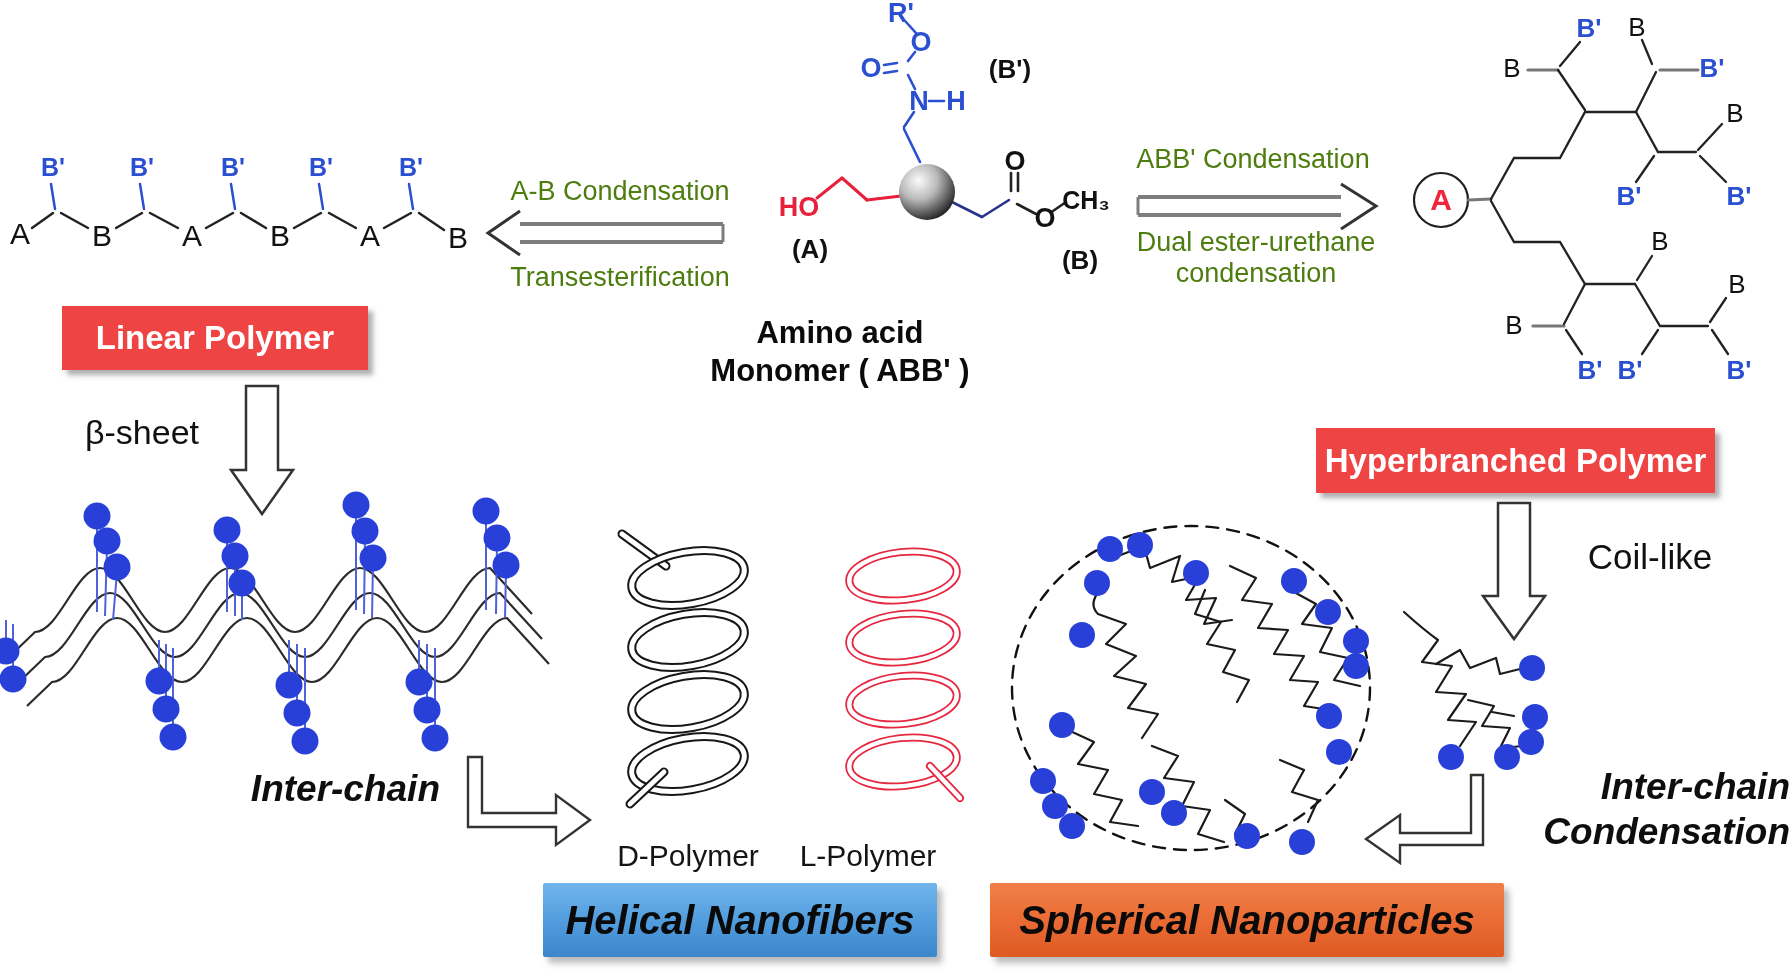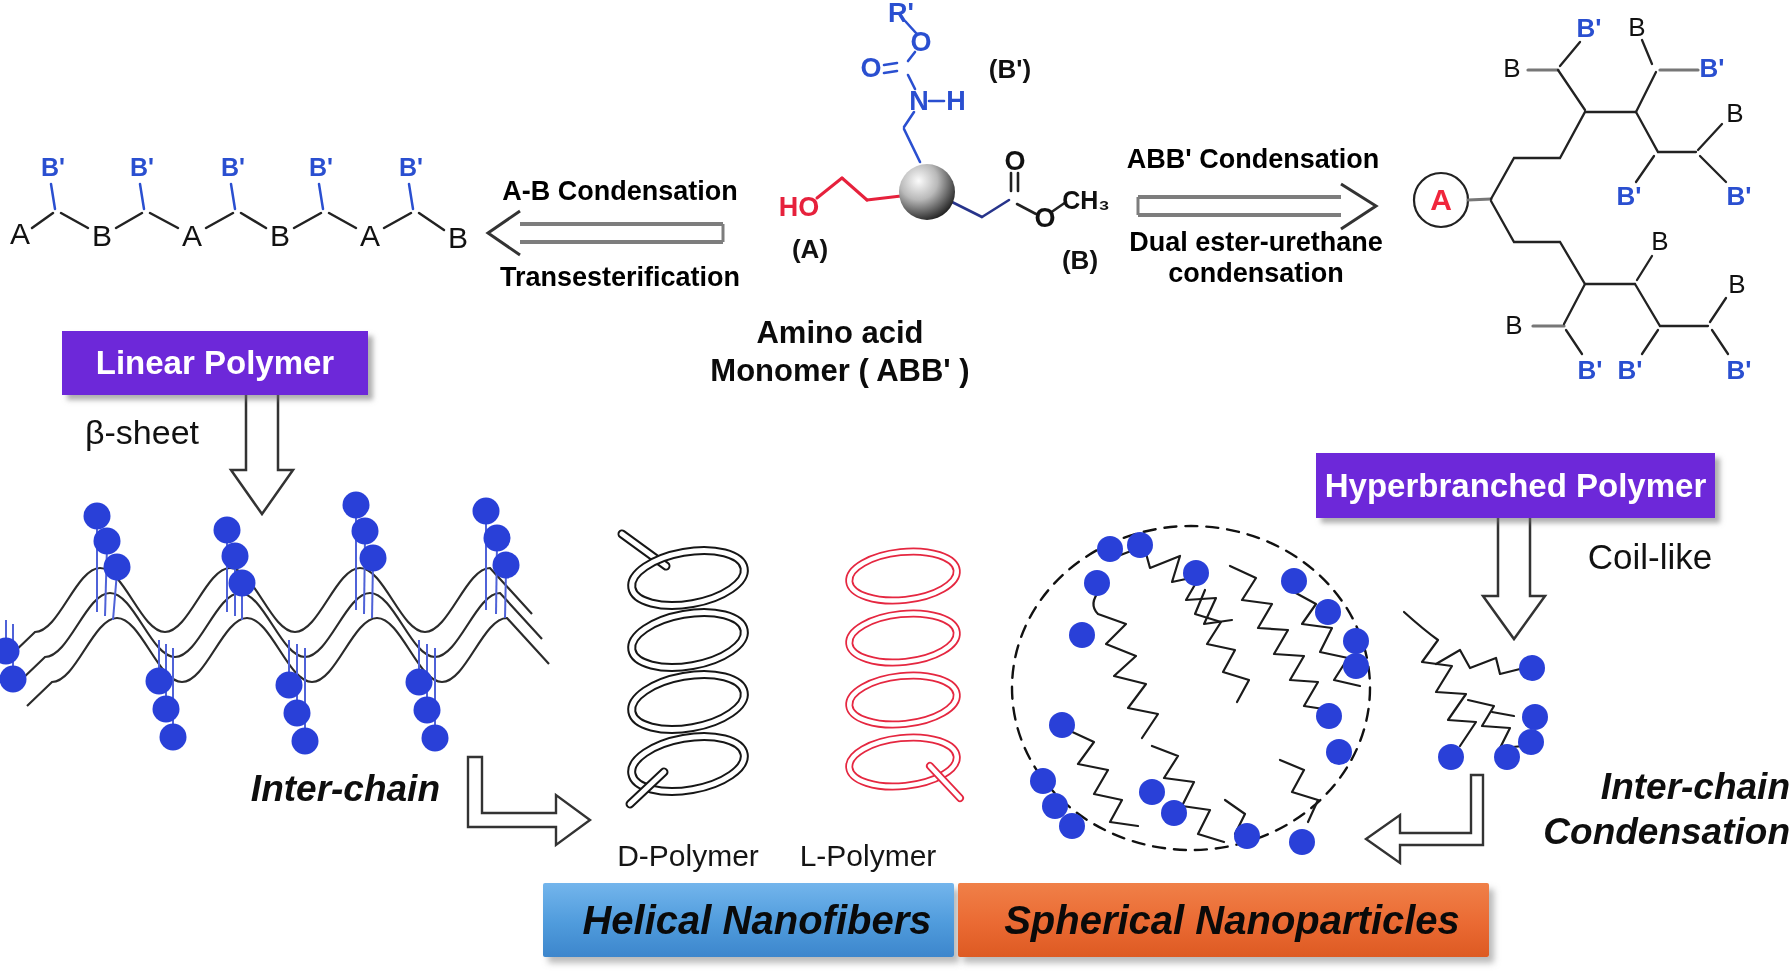--- a/index.html
+++ b/index.html
@@ -8,29 +8,29 @@
   svg{position:absolute;left:0;top:0;}
   .lbl{position:absolute;transform:translate(-50%,-50%);white-space:nowrap;line-height:1;}
   .atom{font-size:30px;color:#111;}
   .bprime{font-size:25px;font-weight:bold;color:#2a4fd0;}
   .hb{font-size:26px;color:#111;}
   .hb.blue{color:#2a4fd0;font-weight:bold;}
   .chem{font-size:27px;font-weight:bold;color:#2a4fd0;}
   .chem.red{color:#e6213c;}
   .chem.black{color:#111;}
   .grouplabel{font-size:26px;font-weight:bold;color:#111;}
-  .rxn{font-size:27px;color:#000000;font-weight:bold;}
-  .blackbox{position:absolute;background:#6d28d9;color:#fff;font-weight:bold;font-size:33px;
+  .rxn{font-size:27px;color:#4d7c0f;}
+  .blackbox{position:absolute;background:#ef4444;color:#fff;font-weight:bold;font-size:33px;
             display:flex;align-items:center;justify-content:center;
-            box-shadow:5px 5px 5px rgba(110,110,110,.55);margin-top:25px;}
+            box-shadow:5px 5px 5px rgba(110,110,110,.55);}
   .bigbox{position:absolute;color:#0a0a0a;font-weight:bold;font-style:italic;font-size:40px;
           display:flex;align-items:center;justify-content:center;
-          box-shadow:5px 6px 6px rgba(120,120,120,.5);border-radius:2px;padding-left:17px;}
+          box-shadow:5px 6px 6px rgba(120,120,120,.5);border-radius:2px;}
   .bluebox{background:linear-gradient(180deg,#73b5ec 0%,#4f9bdc 55%,#3d86cc 100%);}
-  .orangebox{background:linear-gradient(180deg,#f08048 0%,#ea6a33 55%,#dd5a22 100%);}
+  .orangebox{background:linear-gradient(180deg,#f08048 0%,#ea6a33 55%,#dd5a22 100%);margin-left:32px;}
   .procname{font-size:34px;color:#111;}
   .inter{position:absolute;font-style:italic;font-weight:600;font-size:37px;line-height:45px;
          text-align:right;color:#0e0e0e;}
   .polyname{font-size:30px;color:#151515;}
   .monotitle{position:absolute;left:690px;top:314px;width:300px;text-align:center;
              font-size:31px;font-weight:bold;line-height:38px;color:#0b0b0b;}
   .redA{font-size:30px;font-weight:bold;color:#f0263c;}
 </style>
 </head>
 <body>

